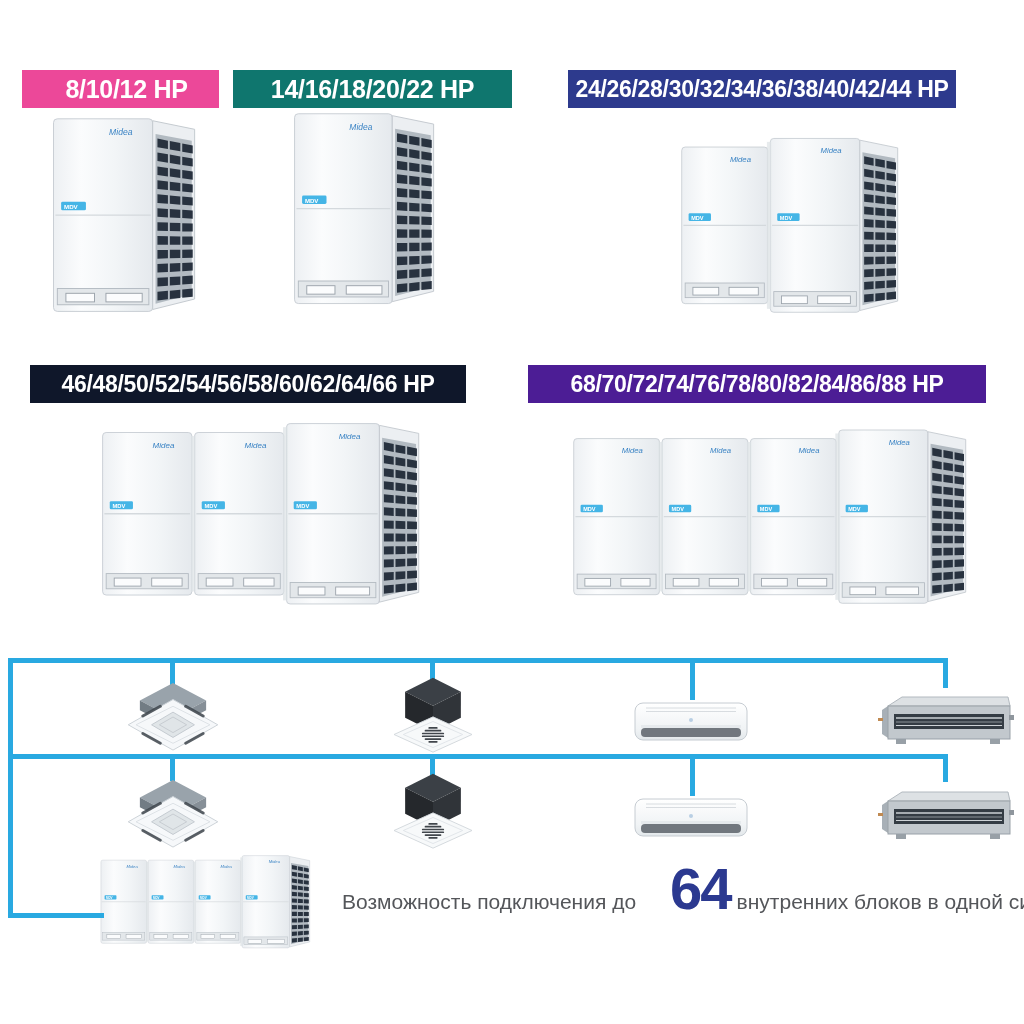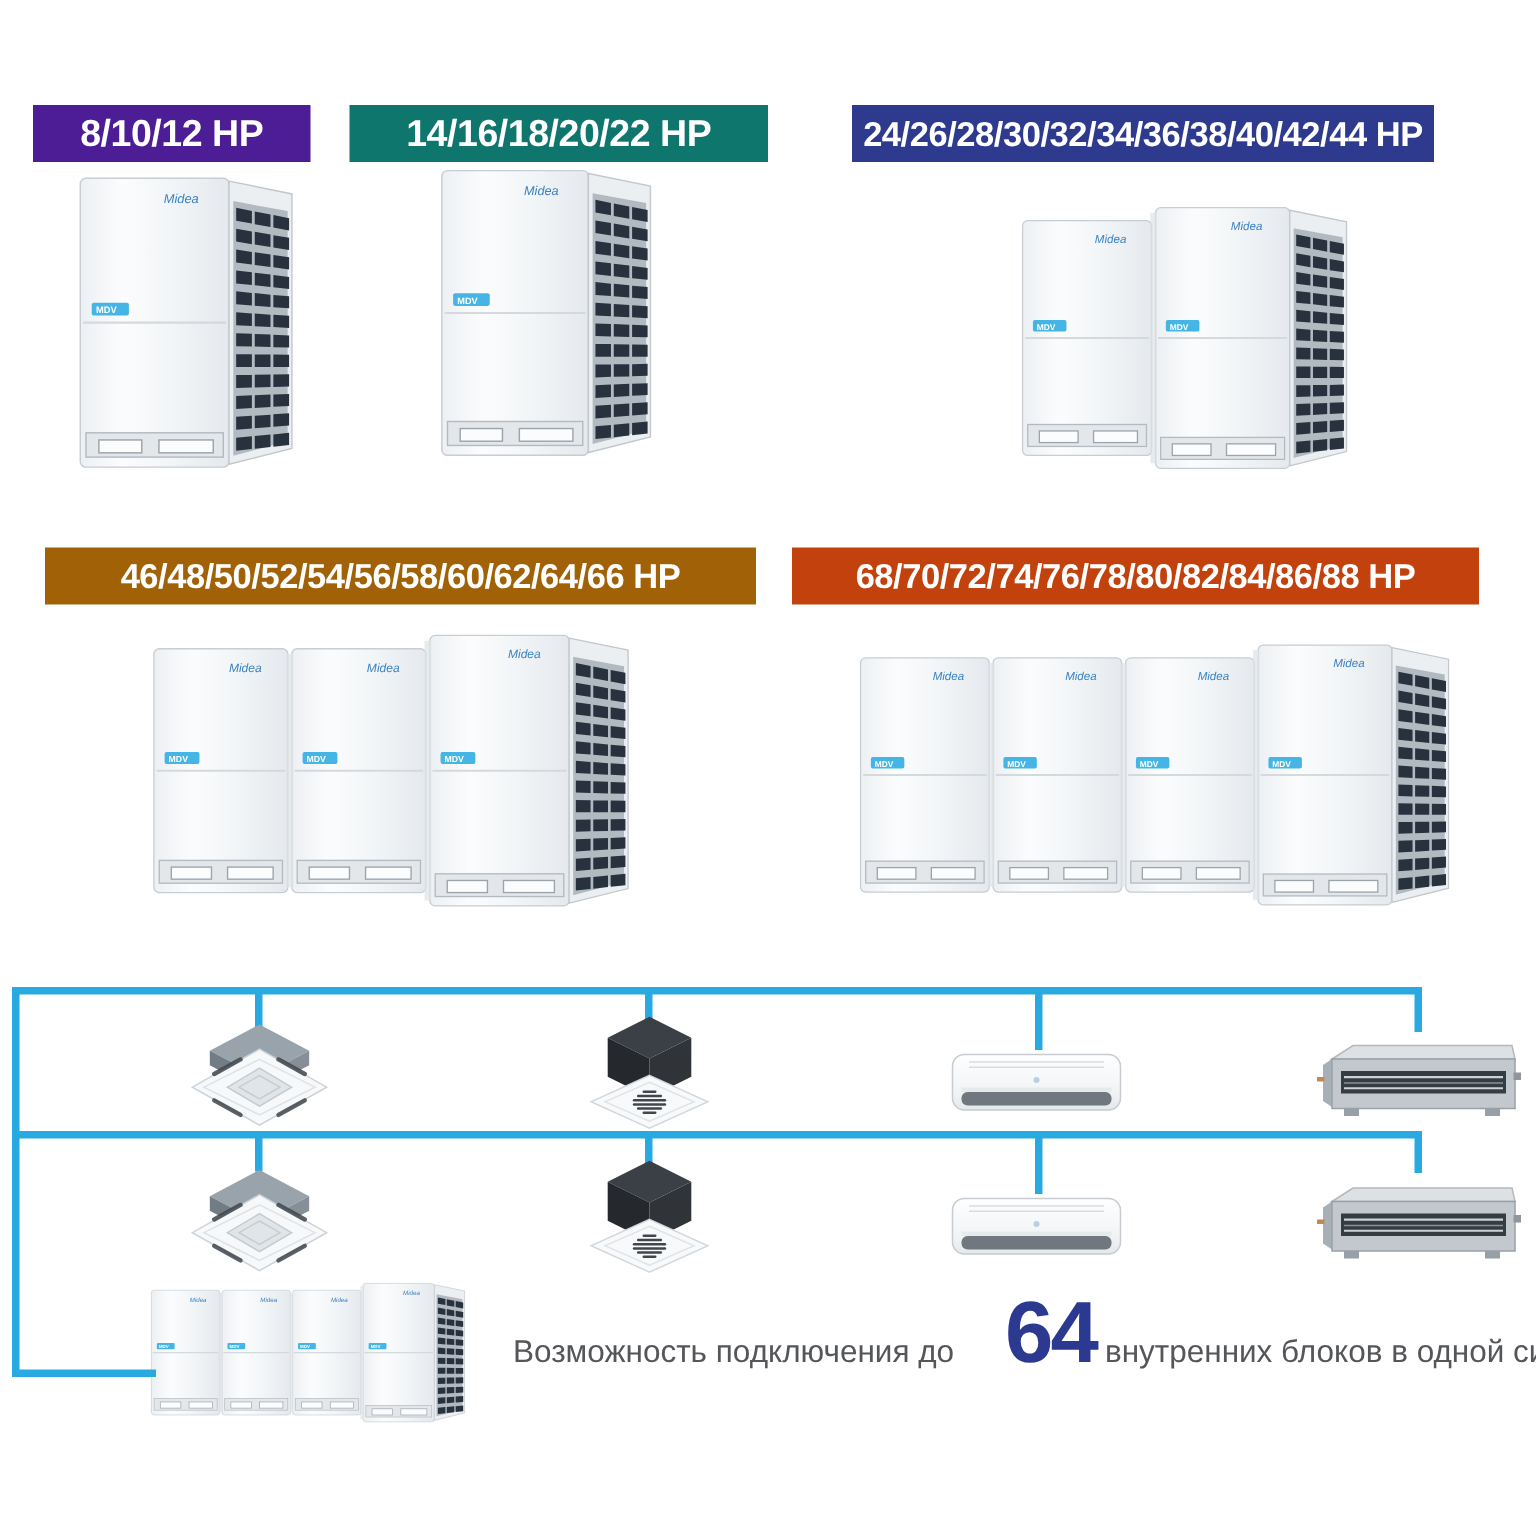--- a/index.html
+++ b/index.html
@@ -14,25 +14,25 @@
   .pipe{position:absolute;}
   .footer{position:absolute;display:flex;align-items:baseline;white-space:nowrap;}
   .footer .txt{font-size:21px;color:#54565a;margin-top:24px;}
   .footer .big{font-size:58px;font-weight:bold;letter-spacing:-2px;line-height:1;padding:0 6px;}
 </style>
 </head>
 <body>
 
 <div class="canvas">
 
-  <div class="cap-label short" style="left: 22px; top: 70px; width: 185px; background: #4c1d95;">8/10/12 HP</div>
+  <div class="cap-label short" style="left: 22px; top: 70px; width: 185px; background: #ec4899; padding-left: 12px;">8/10/12 HP</div>
   <div class="cap-label short" style="left: 233px; top: 70px; width: 279px; background: #0f766e;">14/16/18/20/22 HP</div>
   <div class="cap-label long" style="left: 568px; top: 70px; width: 388px; background: rgb(45, 58, 141);">24/26/28/30/32/34/36/38/40/42/44 HP</div>
-  <div class="cap-label long" style="left: 30px; top: 365px; width: 474px; background: #a16207;">46/48/50/52/54/56/58/60/62/64/66 HP</div>
-  <div class="cap-label long" style="left: 528px; top: 365px; width: 458px; background: #c2410c;">68/70/72/74/76/78/80/82/84/86/88 HP</div>
+  <div class="cap-label long" style="left: 30px; top: 365px; width: 436px; background: #0f172a;">46/48/50/52/54/56/58/60/62/64/66 HP</div>
+  <div class="cap-label long" style="left: 528px; top: 365px; width: 458px; background: #4c1d95;">68/70/72/74/76/78/80/82/84/86/88 HP</div>
 
   <div class="unit" style="left:48px;top:115px;width:155px;height:205px;">
       <svg viewBox="0 0 155 215" width="100%" height="100%" preserveAspectRatio="xMidYMax meet">
         <defs>
           <linearGradient id="og0b" x1="0" y1="0" x2="1" y2="0">
             <stop offset="0" stop-color="#edf0f3"></stop>
             <stop offset="0.28" stop-color="#fbfcfd"></stop>
             <stop offset="0.62" stop-color="#f2f5f7"></stop>
             <stop offset="1" stop-color="#e5e9ed"></stop>
           </linearGradient>

